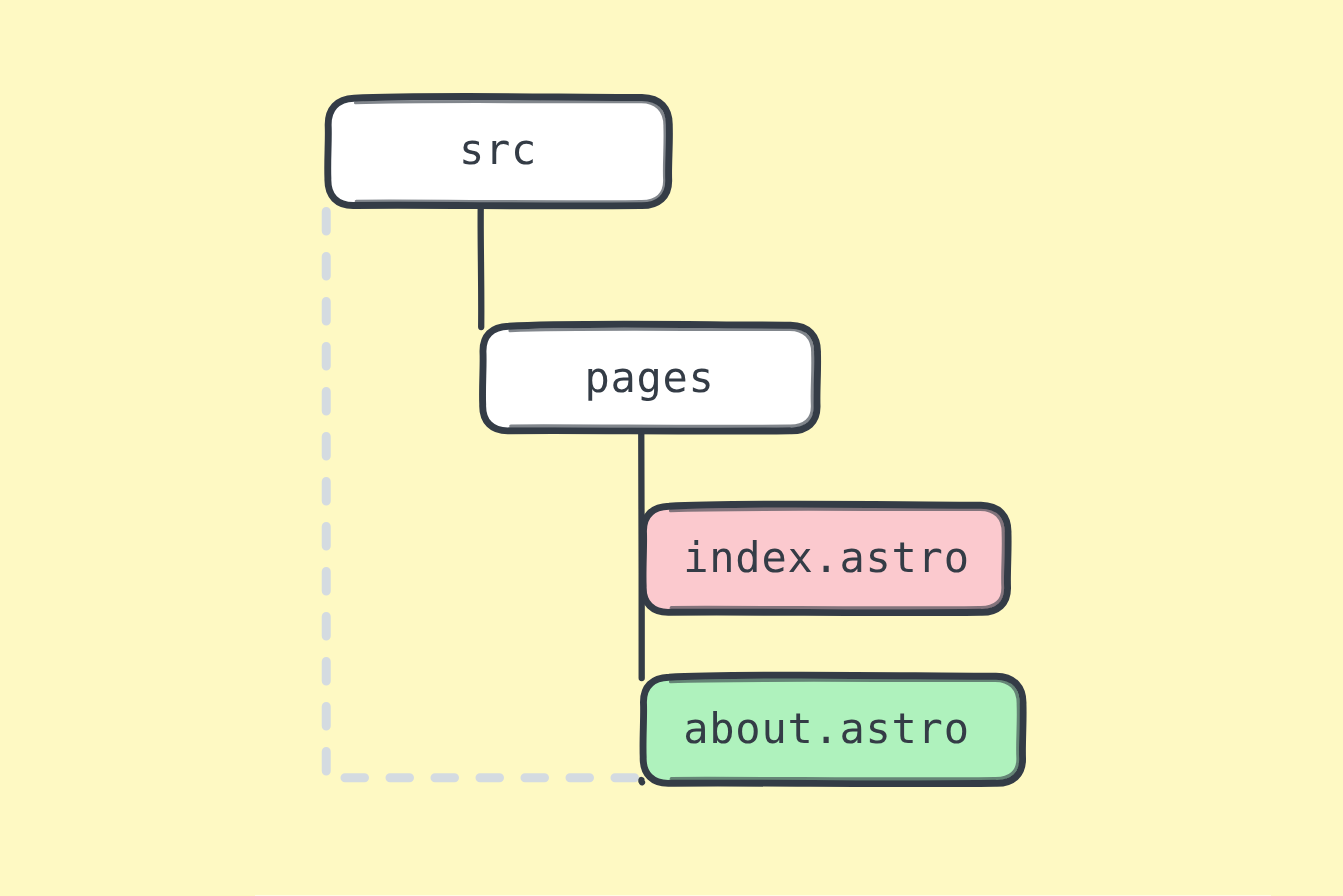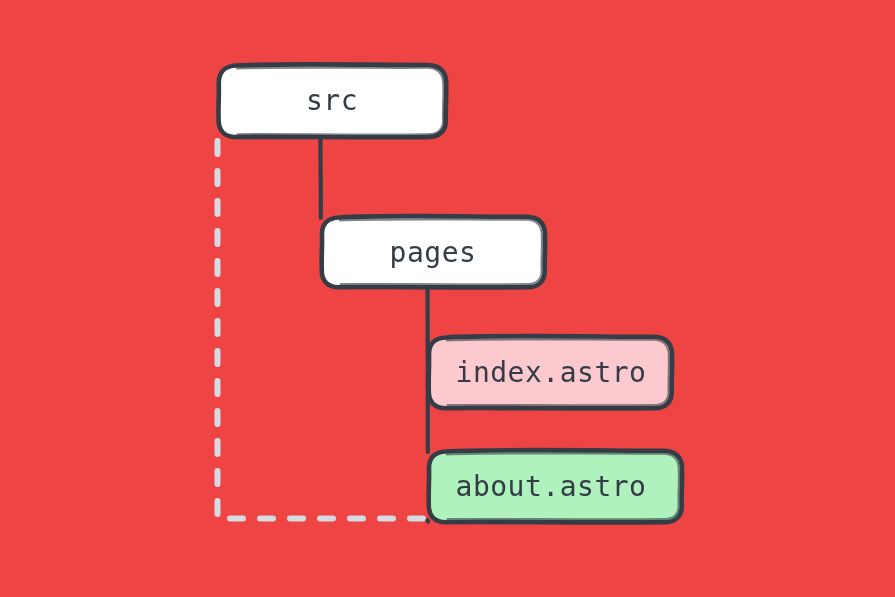--- a/index.html
+++ b/index.html
@@ -11,21 +11,21 @@
   body {
     width: 895px;
     height: 597px;
     overflow: hidden;
     font-family: "DejaVu Sans Mono", monospace;
   }
   #diagram-root {
     position: relative;
     width: 895px;
     height: 597px;
-    background: #ef4444;
+    background: #fef9c3;
   }
   #diagram-svg {
     position: absolute;
     inset: 0;
     width: 895px;
     height: 597px;
     display: block;
   }
   .node-label {
     font-family: "DejaVu Sans Mono", monospace;

